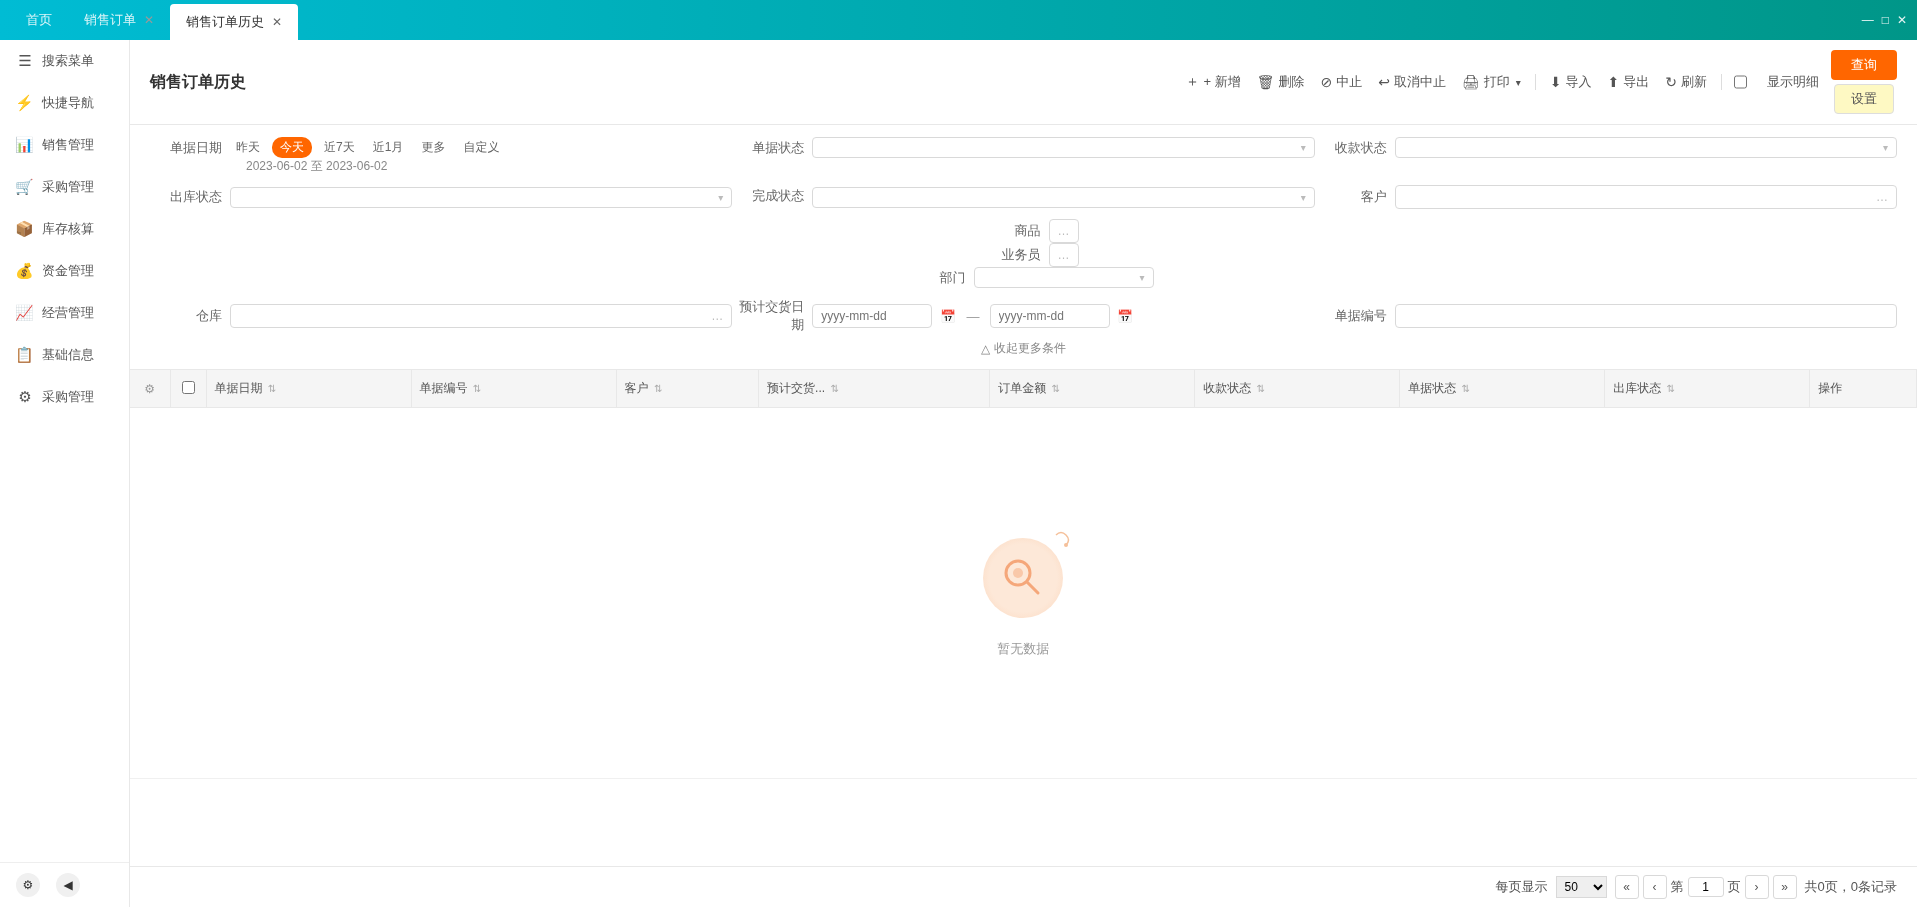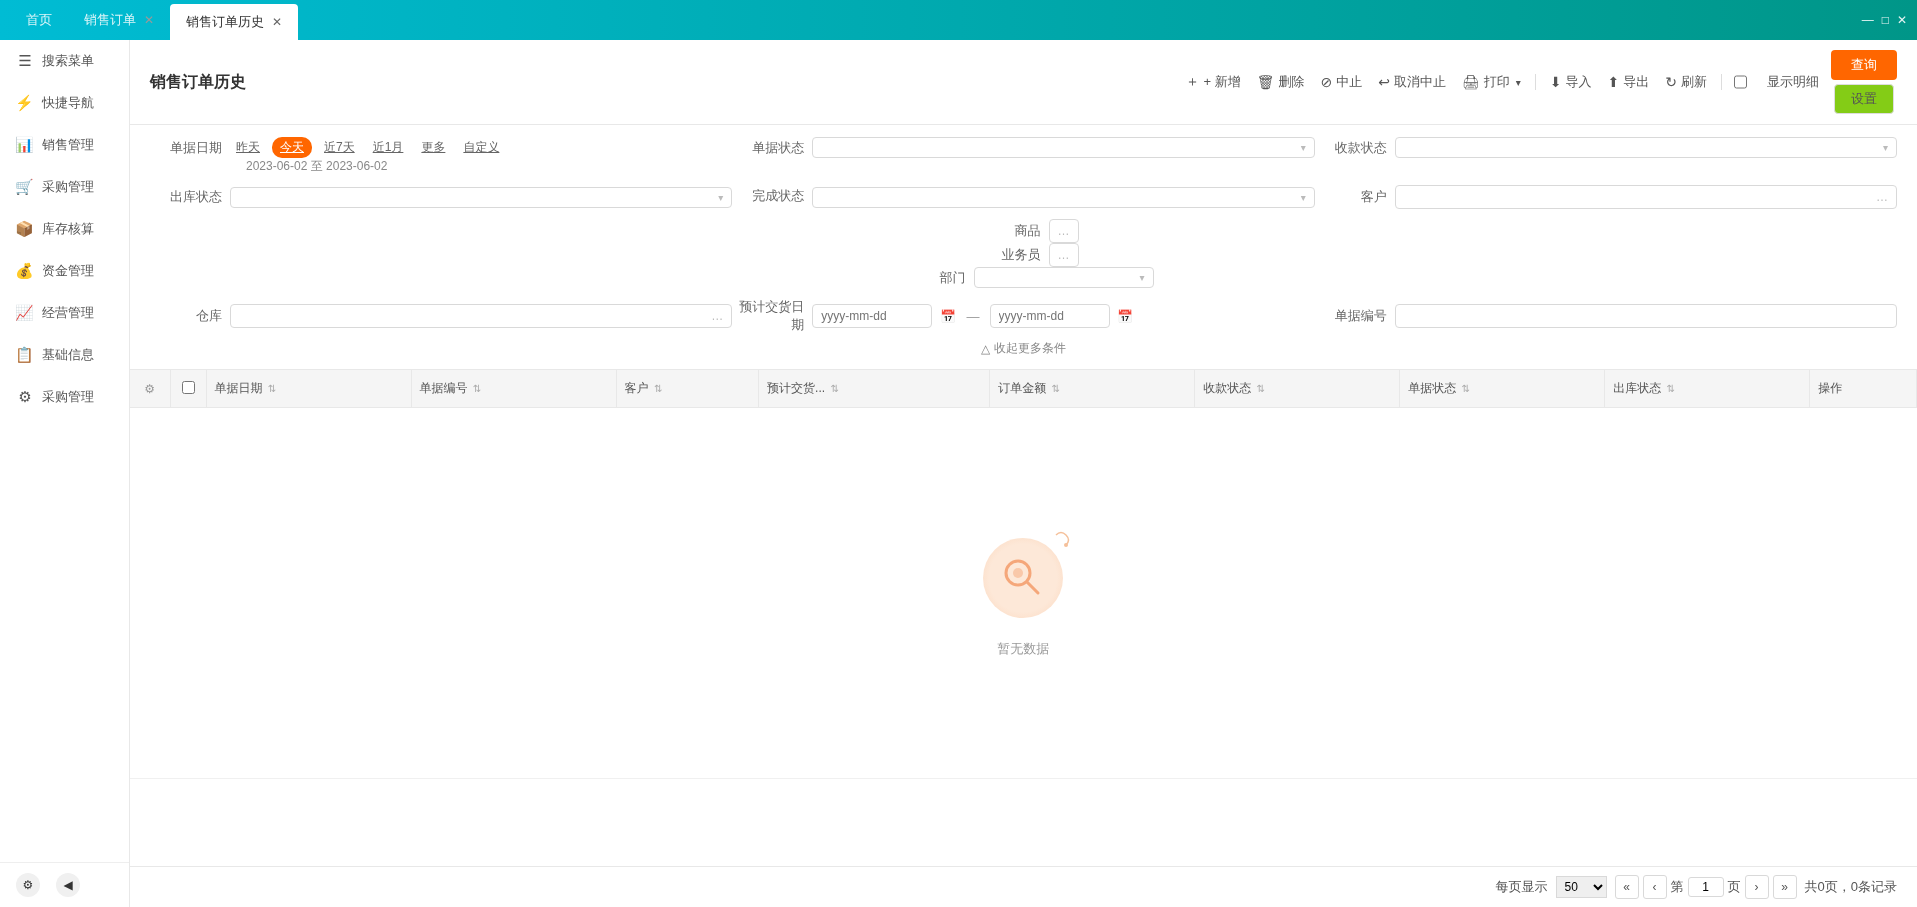--- a/index.html
+++ b/index.html
@@ -29,29 +29,29 @@
     .content { flex: 1; display: flex; flex-direction: column; overflow: hidden; }
 
     
     .page-header { display: flex; align-items: center; justify-content: space-between; padding: 10px 20px; background: #fff; border-bottom: 1px solid #e8e8e8; flex-shrink: 0; }
     .page-title { font-size: 16px; font-weight: bold; color: #333; }
     .toolbar { display: flex; align-items: center; gap: 12px; }
     .toolbar-btn { display: flex; align-items: center; gap: 4px; cursor: pointer; color: #555; font-size: 13px; padding: 4px 2px; }
     .toolbar-btn .btn-icon { font-size: 14px; }
     .toolbar-divider { width: 1px; height: 16px; background: #ddd; }
     .btn-query { background: #ff6600; color: #fff; border: none; padding: 6px 20px; border-radius: 4px; cursor: pointer; font-size: 13px; }
-    .btn-setting { background: #84cc16; color: #555; border: 1px solid #ddd; padding: 5px 16px; border-radius: 4px; cursor: pointer; font-size: 13px; margin-top: 4px; }
+    .btn-setting { background: #fef9c3; color: #555; border: 1px solid #ddd; padding: 5px 16px; border-radius: 4px; cursor: pointer; font-size: 13px; margin-top: 4px; }
     .checkbox-label { display: flex; gap: 20px; font-size: 13px; color: #555; cursor: pointer; }
     .checkbox-label input { cursor: pointer; }
 
     
     .filter-area { background: #fff; padding: 12px 20px; border-bottom: 1px solid #e8e8e8; flex-shrink: 0; }
     .filter-label { color: #666; font-size: 13px; width: 80px; text-align: right; flex-shrink: 0; padding-right: 8px; }
     .date-btns { display: flex; align-items: center; gap: 6px; }
-    .date-btn { font-size: 12px; color: #666; cursor: pointer; padding: 2px 6px; border-radius: 3px; text-decoration: underline; }
+    .date-btn { font-size: 12px; color: #666; cursor: pointer; padding: 2px 6px; border-radius: 3px; }
     .date-btn.active { background: #ff6600; color: #fff; border-radius: 10px; padding: 2px 8px; }
     .date-range { font-size: 12px; color: #888; margin-left: 8px; }
     .filter-select { display: flex; align-items: center; border: 1px solid #d9d9d9; border-radius: 4px; padding: 4px 8px; min-width: 180px; cursor: pointer; background: #fff; }
     .filter-select-text { flex: 1; color: #bbb; font-size: 12px; }
     .filter-select-arrow { color: #bbb; font-size: 10px; }
     .filter-input { border: 1px solid #d9d9d9; border-radius: 4px; padding: 4px 8px; font-size: 12px; color: #333; outline: none; }
     .filter-input::placeholder { color: #bbb; }
     .filter-date-input { border: 1px solid #d9d9d9; border-radius: 4px; padding: 4px 8px; font-size: 12px; color: #bbb; outline: none; width: 120px; }
     .filter-dash { margin: 0 6px; color: #999; }
     .filter-cal-icon { color: #bbb; margin-left: 4px; cursor: pointer; }

